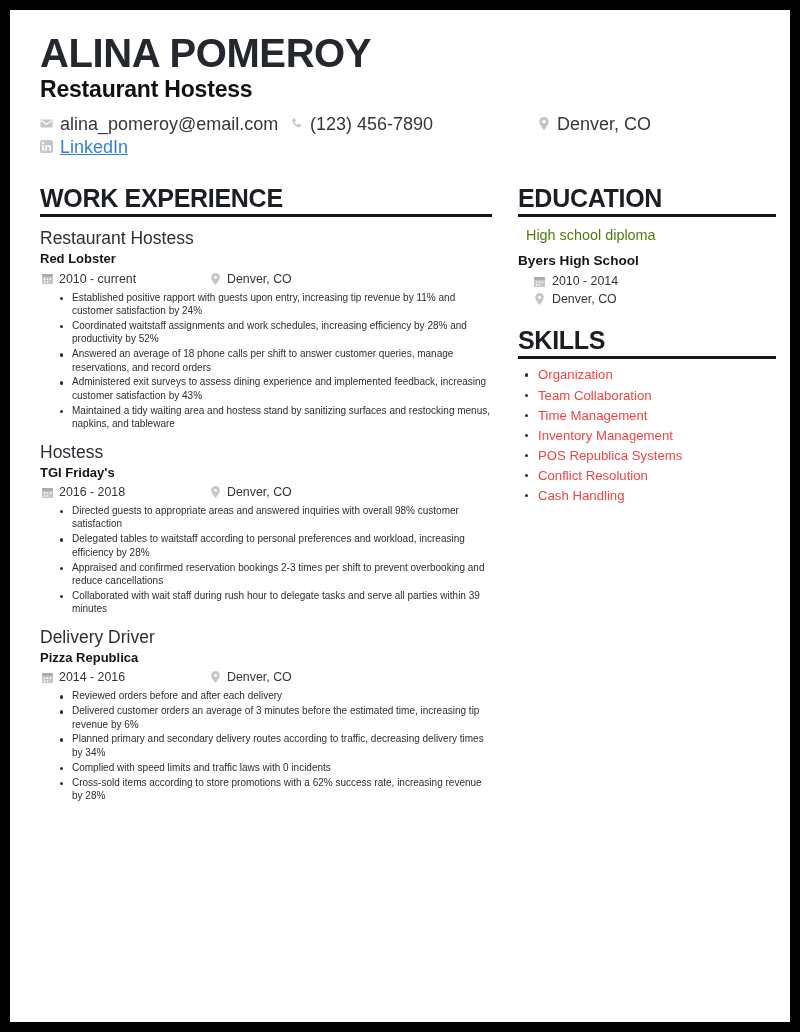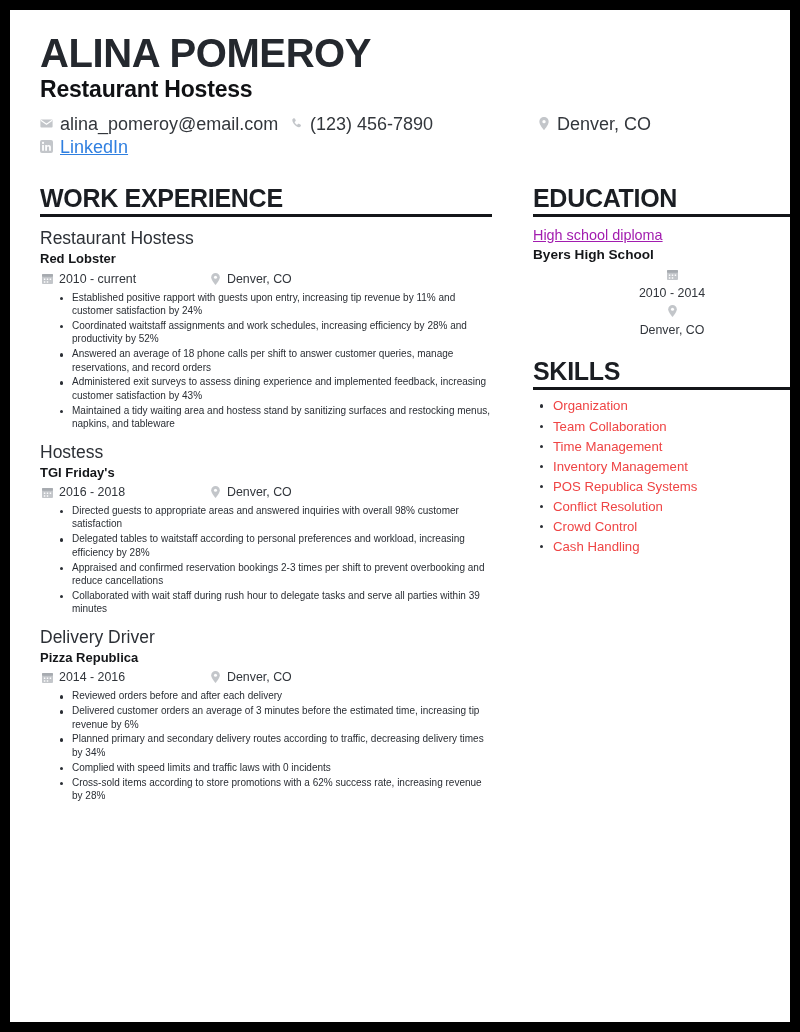--- a/index.html
+++ b/index.html
@@ -78,21 +78,20 @@
   }
 
   
   .ico { display: inline-block; flex: none; line-height: 0; }
   .ico svg { display: block; }
 
   
   .columns {
     display: flex;
     margin-top: 22px;
-    gap: 15px;
   }
   .col-left {
     width: 462px;
     flex: none;
     padding-left: 8px;
     box-sizing: border-box;
   }
   .col-right {
     width: 286px;
     flex: none;
@@ -174,43 +173,41 @@
     height: 3.4px;
     border-radius: 50%;
     background: #2a2e34;
   }
 
   
   .edu-block { margin-top: 9px; }
   .edu-degree {
     font-size: 14.4px;
     font-weight: 400;
-    color: #a21caf;
+    color: #4d7c0f;
     line-height: 1.25;
-    margin: 0;
-    text-decoration: underline;
+    margin: 8px;
   }
   .edu-school {
     font-size: 13.6px;
     font-weight: 700;
     color: #141619;
     line-height: 1.35;
     margin: 2px 0 0 0;
   }
   .edu-meta {
     display: flex;
     align-items: center;
     gap: 7px;
     font-size: 12.4px;
     color: #31353b;
     line-height: 1;
     margin-top: 5px;
     margin-left: 16px;
     white-space: nowrap;
-    flex-direction: column;
   }
 
   .skills-section { margin-top: 22px; }
   ul.skills {
     list-style: none;
     margin: 6px 0 0 0;
     padding: 0;
   }
   ul.skills li {
     position: relative;
@@ -443,21 +440,20 @@
         <section class="skills-section">
           <h3 class="section-title">SKILLS</h3>
           <div class="section-rule"></div>
           <ul class="skills">
             <li>Organization</li>
             <li>Team Collaboration</li>
             <li>Time Management</li>
             <li>Inventory Management</li>
             <li>POS Republica Systems</li>
             <li>Conflict Resolution</li>
-            <li>Crowd Control</li>
             <li>Cash Handling</li>
           </ul>
         </section>
 
       </div>
     </div>
 
   </div>
 </div>
 

